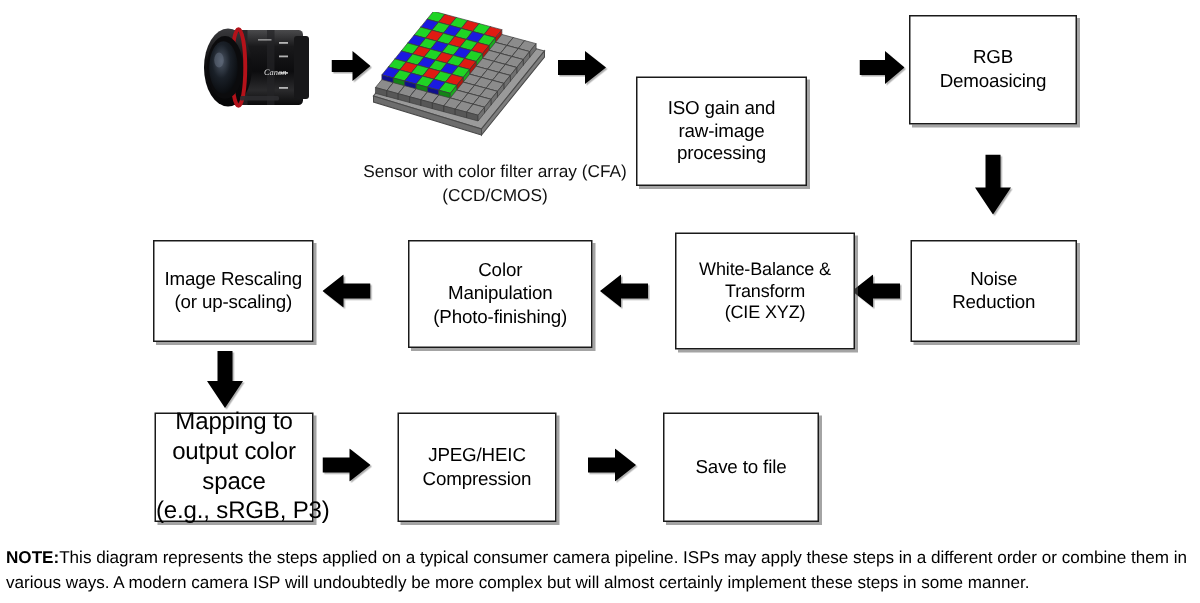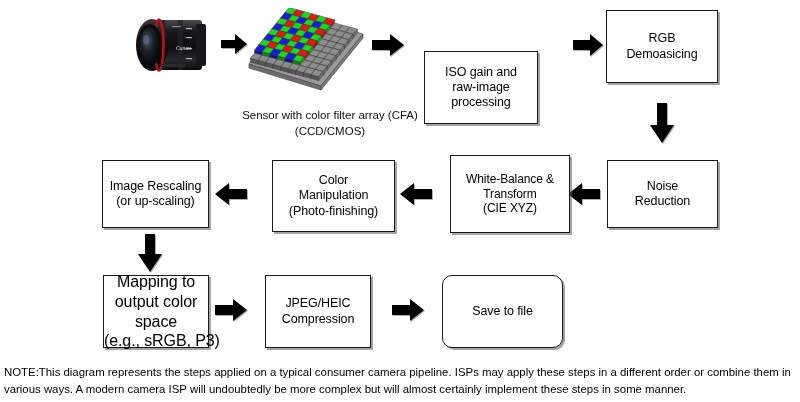--- a/index.html
+++ b/index.html
@@ -81,21 +81,21 @@
   .note {
     position: absolute;
     left: 4px;
     top: 364px;
     width: 792px;
     font-size: 11.4px;
     line-height: 1.48;
     color: #000;
     text-align: left;
   }
-  .note b { font-weight: normal; }
+  .note b { font-weight: bold; }
 </style>
 </head>
 <body>
 
 <div id="diagram">
 
   <div class="lens">
     <svg viewBox="0 0 100 68" width="100" height="68">
       <defs>
         <linearGradient id="barrel" x1="0" y1="0" x2="0" y2="1">
@@ -522,21 +522,21 @@
     </div>
   </div>
 
   <div class="box" style="left:265px; top:275px; width:106px; height:73px;">
     <div class="lines">
       <div>JPEG/HEIC</div>
       <div>Compression</div>
     </div>
   </div>
 
-  <div class="box" style="left:442px; top:275px; width:121px; height:73px;border-radius:10px;">
+  <div class="box" style="left:442px; top:275px; width:104px; height:73px;">
     <div class="lines">
       <div>Save to file</div>
     </div>
   </div>
 
   <div class="note">
     <b>NOTE:</b><span>This diagram represents the steps applied on a typical consumer camera pipeline.  ISPs may apply these steps in a different order or combine them in various ways. A modern camera ISP will undoubtedly be more complex but will almost certainly implement these steps in some manner.</span>
   </div>
 
 </div>

